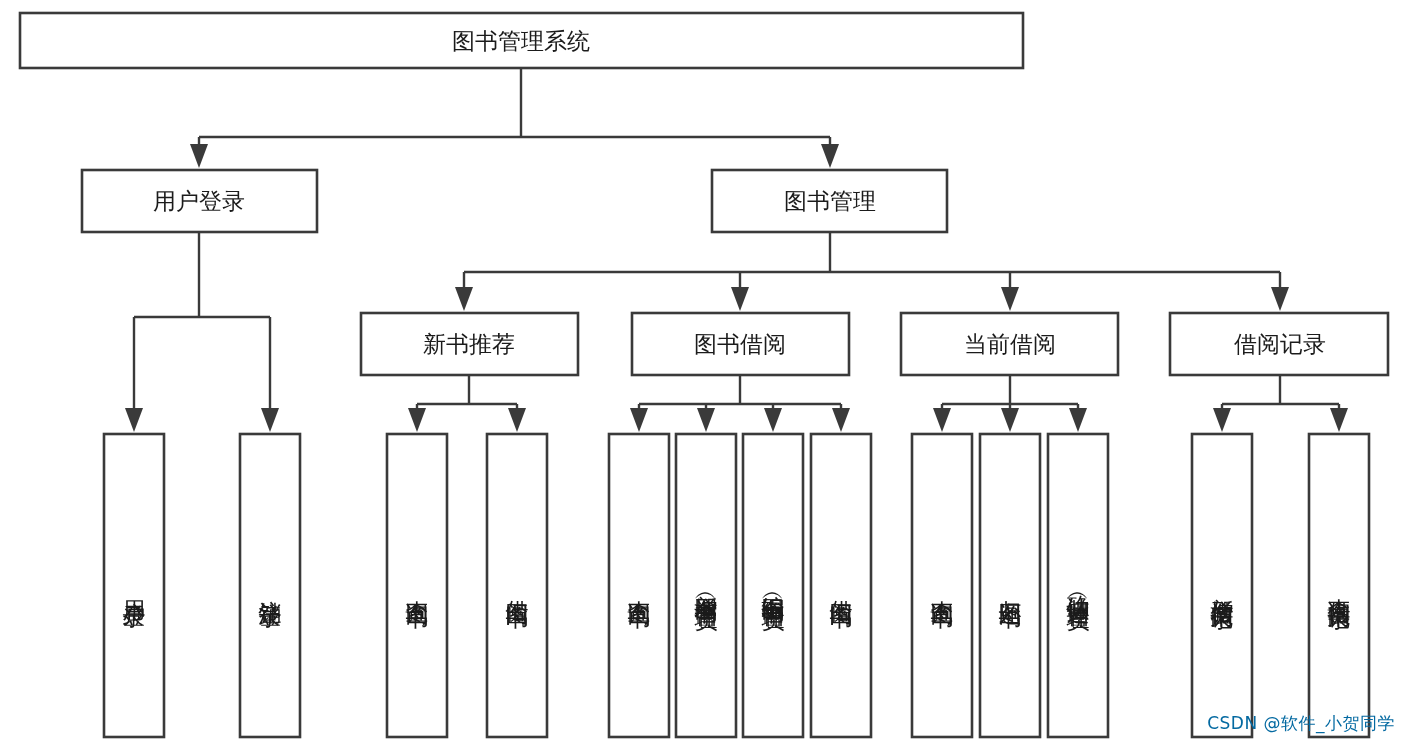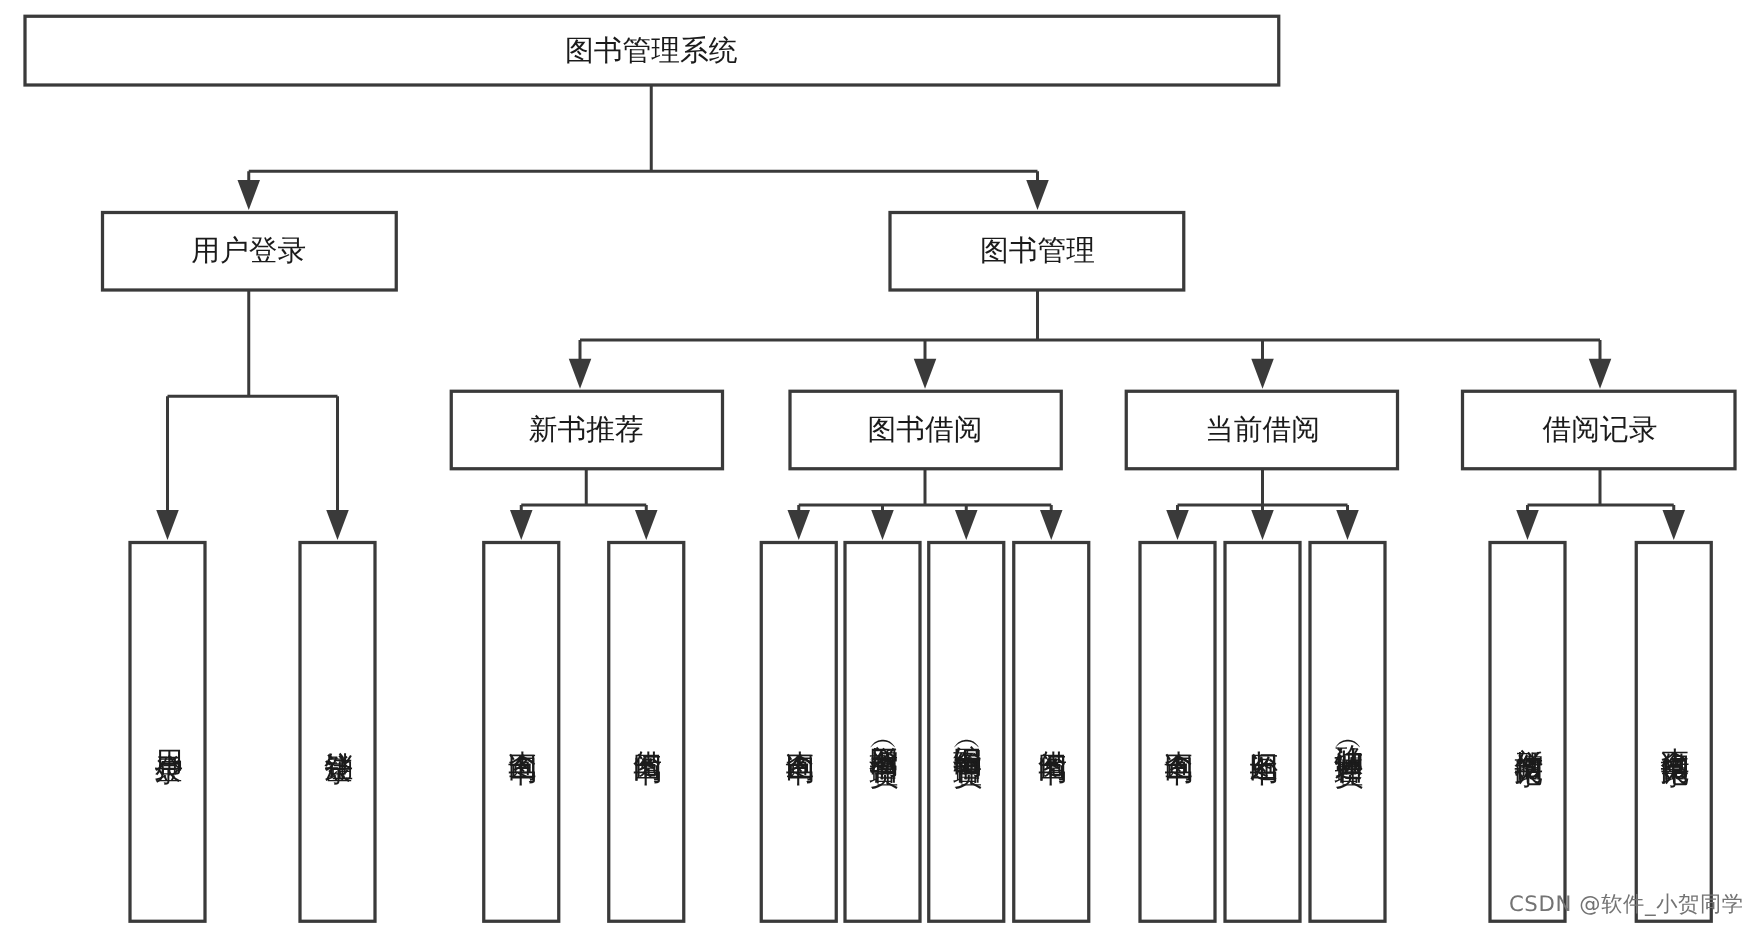--- a/index.html
+++ b/index.html
@@ -64,21 +64,21 @@
     white-space: nowrap;
     pointer-events: none;
     user-select: none;
   }
   .watermark {
     position: absolute;
     right: 10px;
     bottom: 6px;
     font-family: "DejaVu Sans", "Liberation Sans", sans-serif;
     font-size: 17px;
-    color: #737373;
+    color: #0369a1;
     letter-spacing: 0.5px;
     white-space: nowrap;
   }
 </style>
 </head>
 <body>
 
 <div id="diagram-root">
 
   <svg class="diagram-canvas" viewBox="0 0 1405 747">

